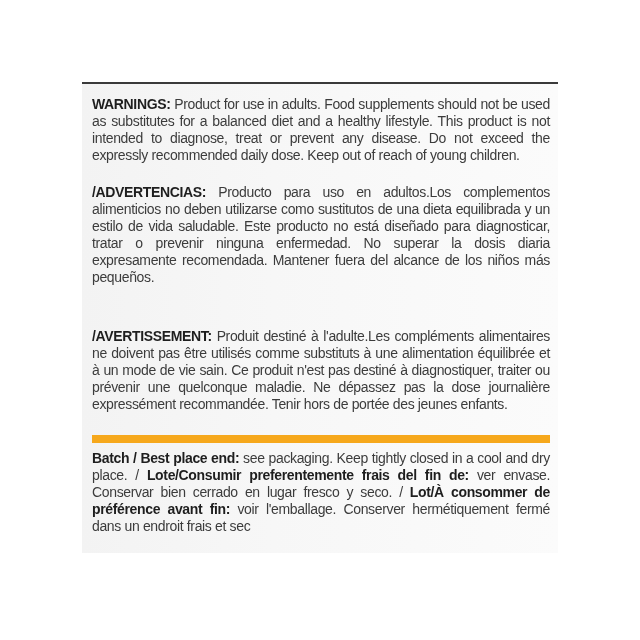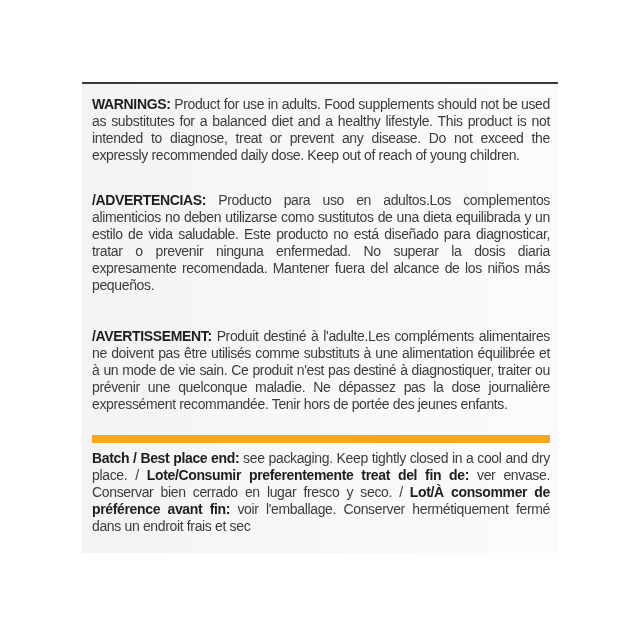--- a/index.html
+++ b/index.html
@@ -15,21 +15,21 @@
       position: absolute; left: 82px; top: 82px; width: 476px; height: 2px; background: #3a3a3a;
     }
     .block {
       position: absolute; left: 92px; width: 458px;
       font-size: 14px; line-height: 17px; color: #3c3c3c;
       text-align: justify; letter-spacing: -0.35px;
       font-stretch: condensed;
     }
     .block b { color: #1e1e1e; font-weight: bold; }
     .b1 { top: 96px; }
-    .b2 { top: 192px; }
+    .b2 { top: 184px; }
     .b3 { top: 328px; }
     .b4 { top: 450px; }
     .orange-bar {
       position: absolute; left: 92px; top: 435px; width: 458px; height: 8px; background: #f6a81c;
     }
   </style>
 </head>
 <body>
 
 <div class="panel"></div>
@@ -43,14 +43,14 @@
   <b>/ADVERTENCIAS:</b><span> Producto para uso en adultos.Los complementos alimenticios no deben utilizarse como sustitutos de una dieta equilibrada y un estilo de vida saludable. Este producto no está diseñado para diagnosticar, tratar o prevenir ninguna enfermedad. No superar la dosis diaria expresamente recomendada. Mantener fuera del alcance de los niños más pequeños.</span>
 </div>
 
 <div class="block b3">
   <b>/AVERTISSEMENT:</b><span> Produit destiné à l'adulte.Les compléments alimentaires ne doivent pas être utilisés comme substituts à une alimentation équilibrée et à un mode de vie sain. Ce produit n'est pas destiné à diagnostiquer, traiter ou prévenir une quelconque maladie. Ne dépassez pas la dose journalière expressément recommandée. Tenir hors de portée des jeunes enfants.</span>
 </div>
 
 <div class="orange-bar"></div>
 
 <div class="block b4">
-  <b>Batch / Best place end:</b><span> see packaging. Keep tightly closed in a cool and dry place. / </span><b>Lote/Consumir preferentemente treat del fin de:</b><span> ver envase. Conservar bien cerrado en lugar fresco y seco. / </span><b>Lot/À consommer de préférence avant fin:</b><span> voir l'emballage. Conserver hermétiquement fermé dans un endroit frais et sec</span>
+  <b>Batch / Best place end:</b><span> see packaging. Keep tightly closed in a cool and dry place. / </span><b>Lote/Consumir preferentemente frais del fin de:</b><span> ver envase. Conservar bien cerrado en lugar fresco y seco. / </span><b>Lot/À consommer de préférence avant fin:</b><span> voir l'emballage. Conserver hermétiquement fermé dans un endroit frais et sec</span>
 </div>
 
 </body></html>

